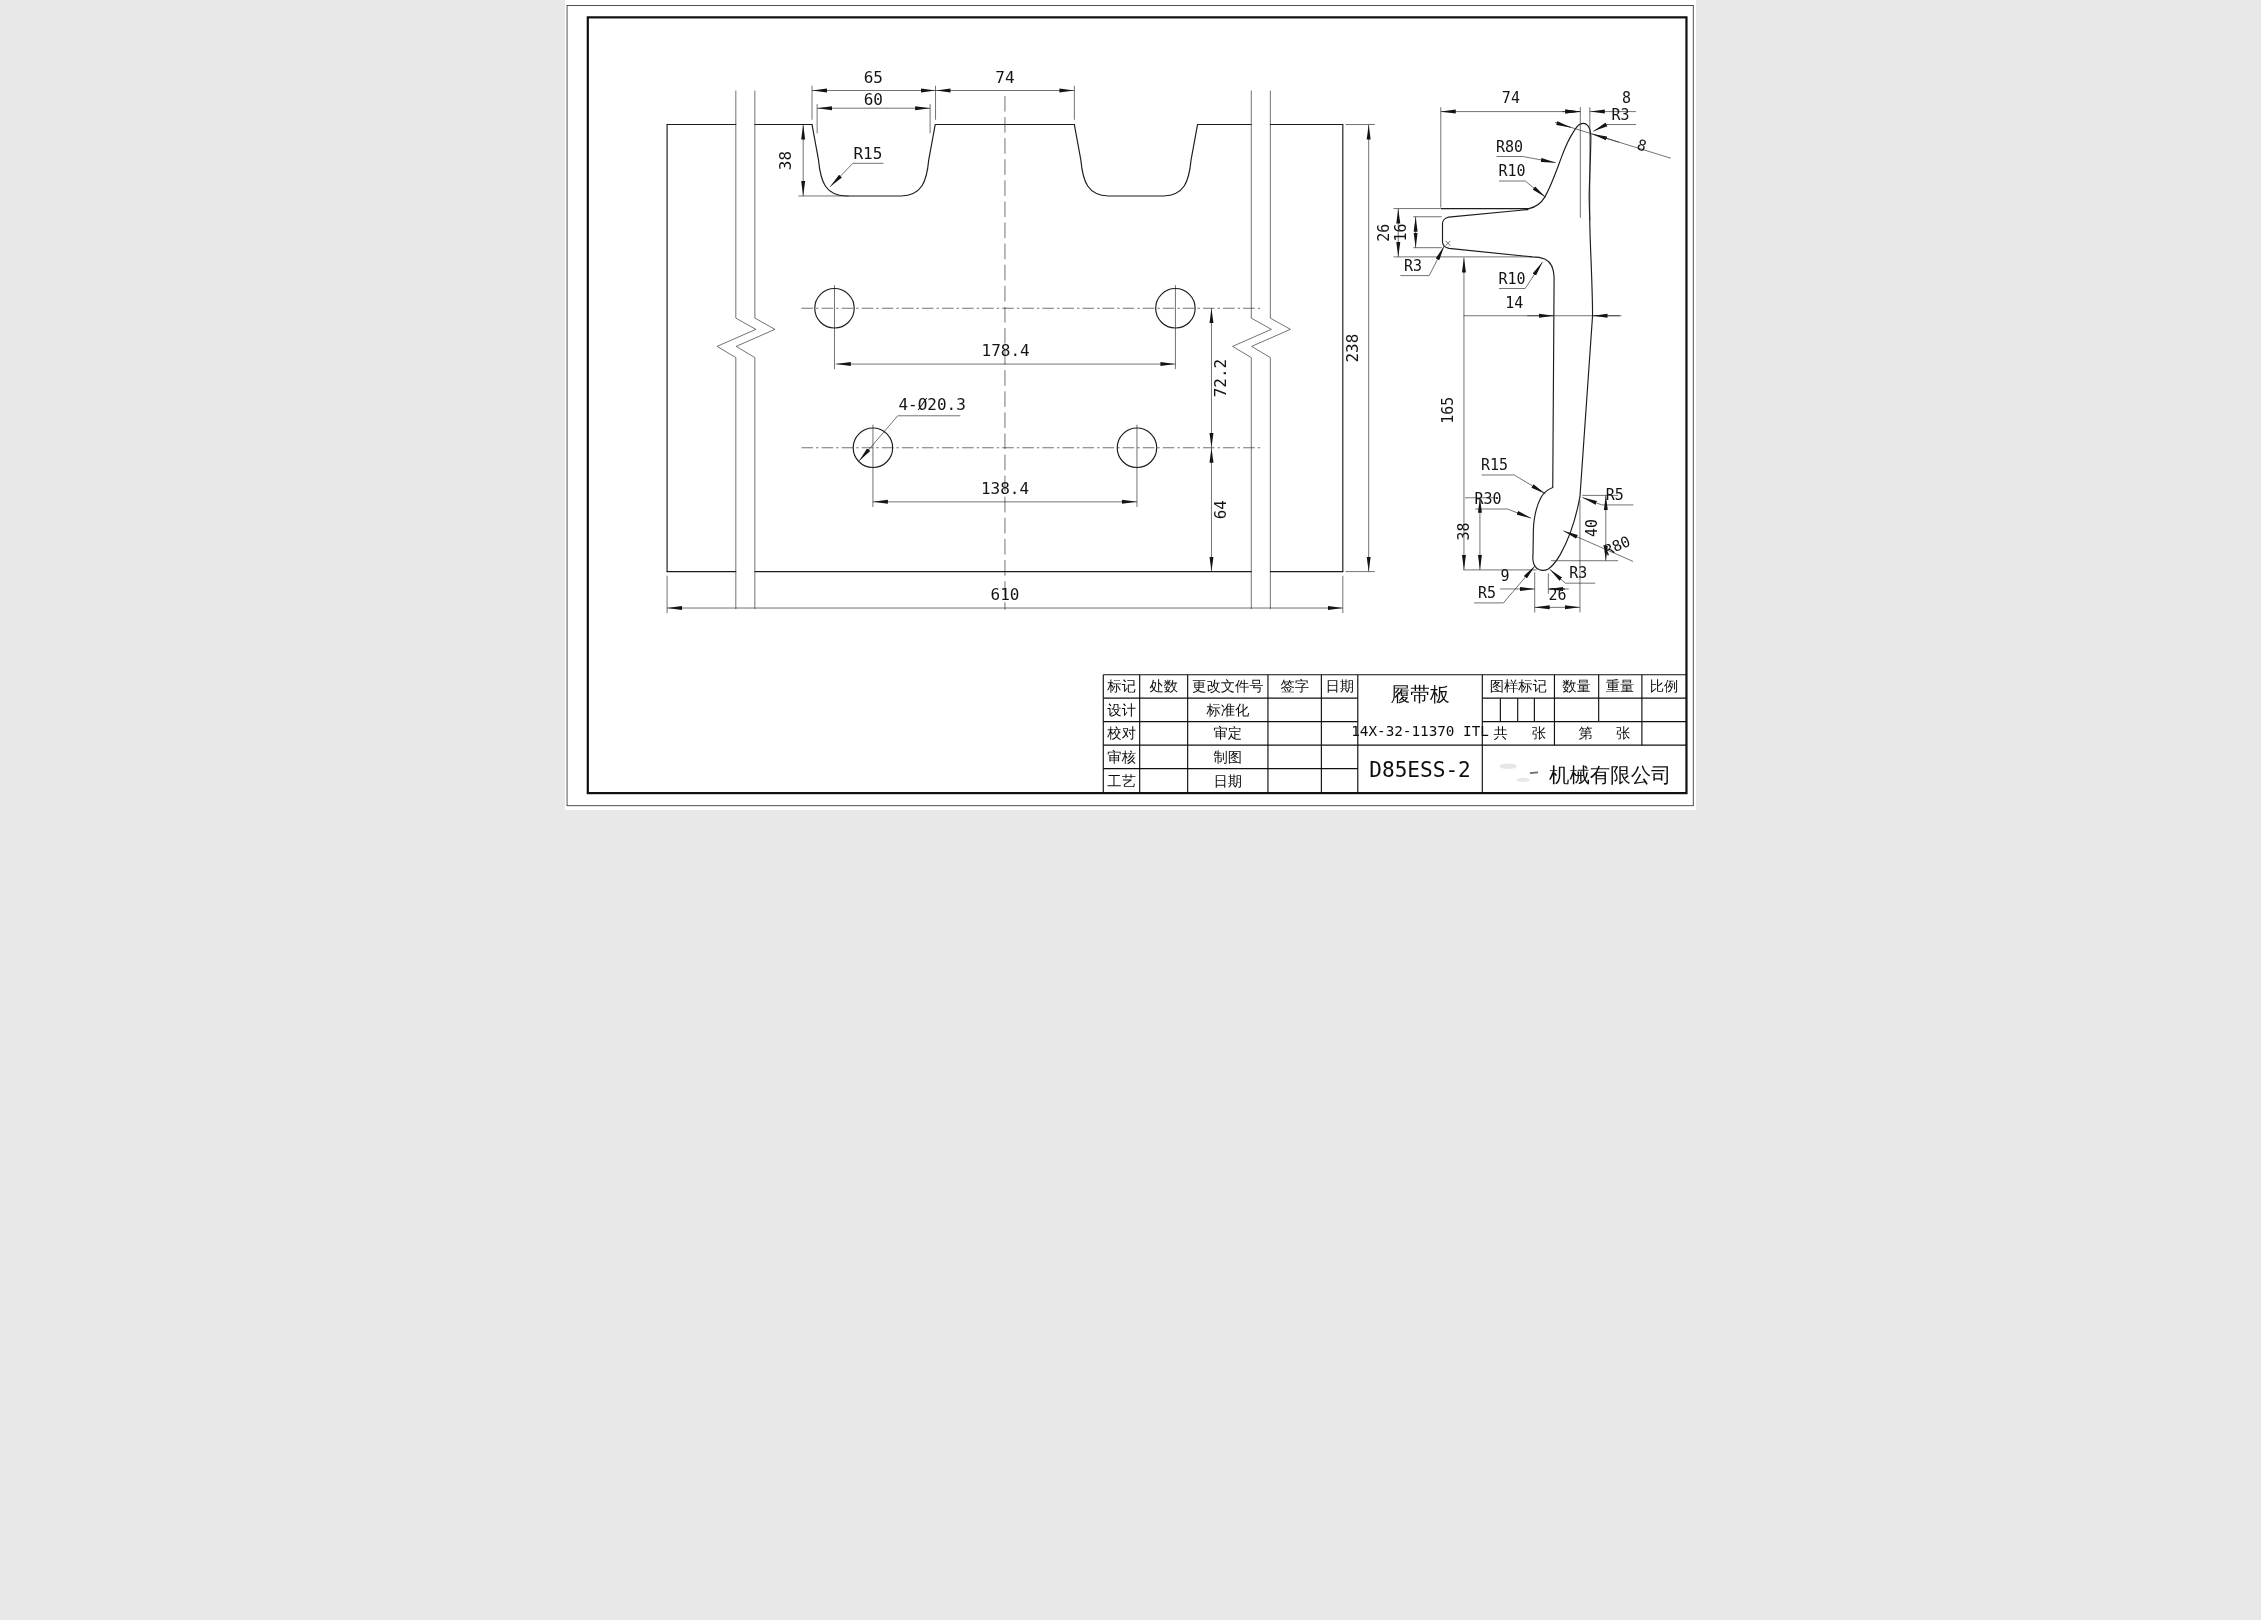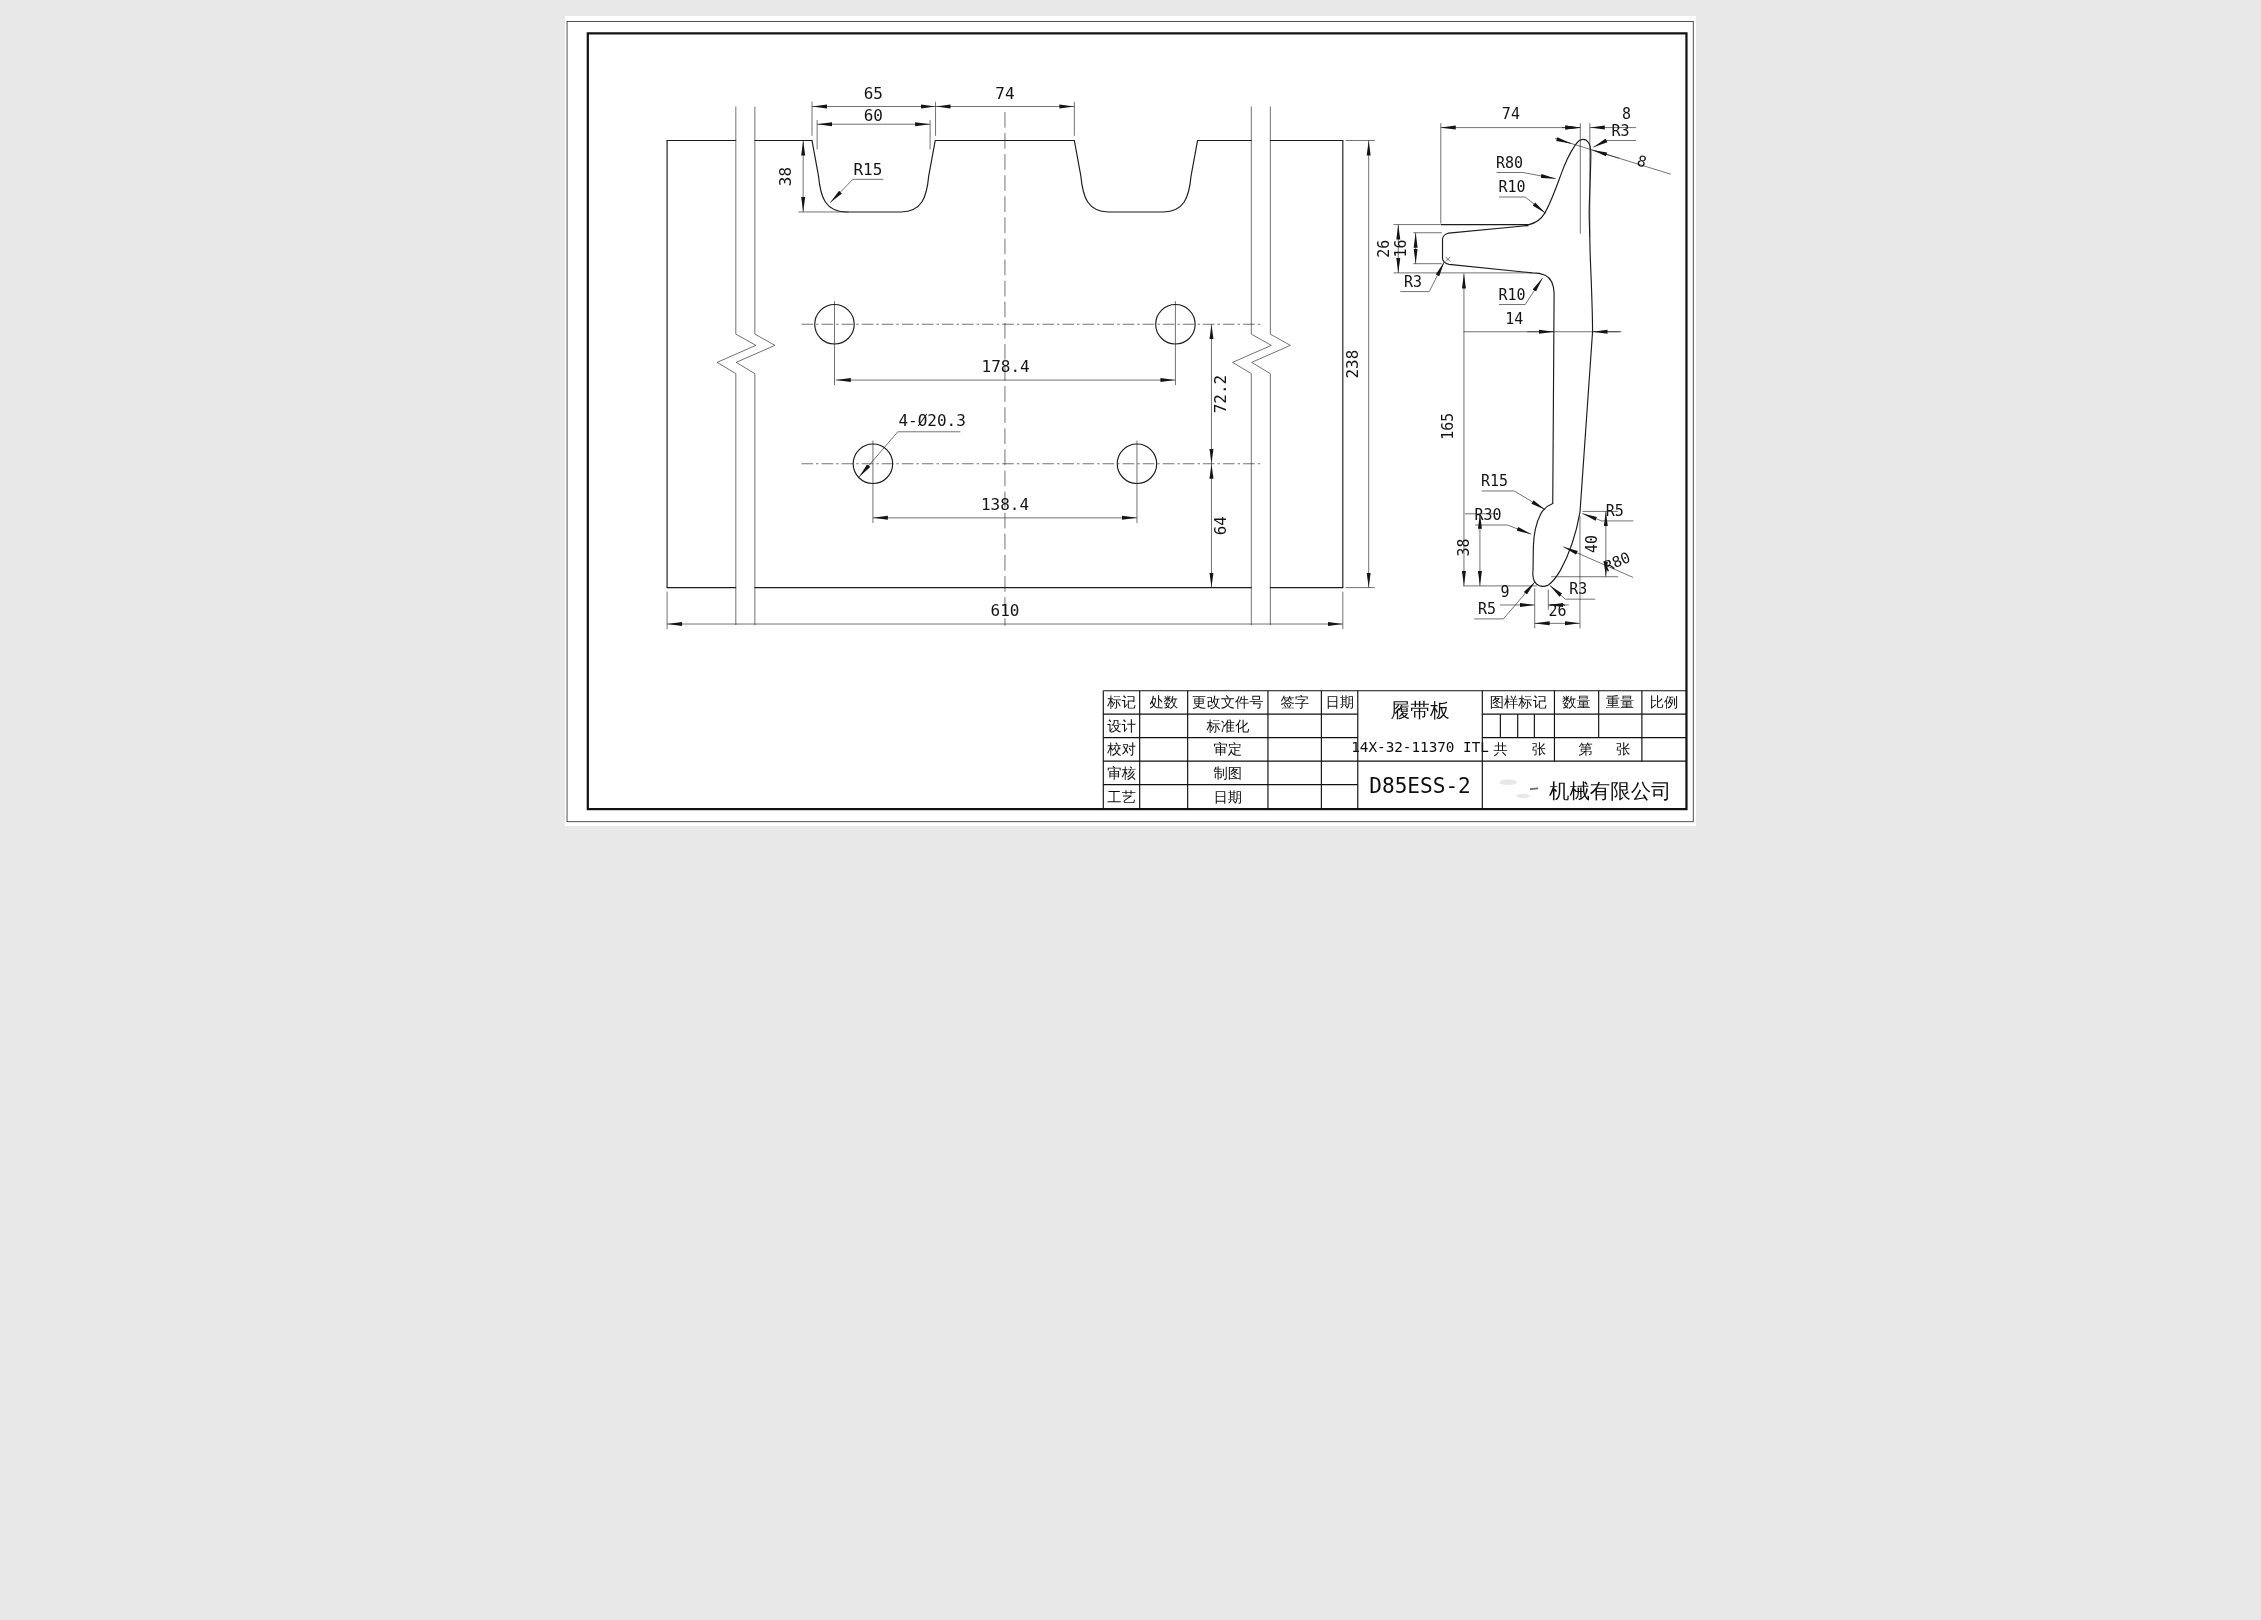--- a/index.html
+++ b/index.html
@@ -1,16 +1,16 @@
 <!DOCTYPE html>
 <html style="font-size:11px"><head>
 <meta charset="utf-8">
 <style>
   html,body{margin:0;padding:0;background:#e8e8e8;}
-  .sheet{position:relative;width:100%;max-width:1131px;margin:16px auto;aspect-ratio:3324/2382;background:#ffffff;}
+  .sheet{position:relative;width:100%;max-width:1131px;margin:0 auto;aspect-ratio:3324/2382;background:#ffffff;}
   .sheet svg{position:absolute;inset:0;width:100%;height:100%;display:block;}
   .ol{stroke:#1c1c1c;stroke-width:3.4;fill:none;stroke-linecap:round;}
   .thin{stroke:#262626;stroke-width:1.9;fill:none;}
   .chain{stroke:#262626;stroke-width:1.9;fill:none;stroke-dasharray:34 9 7 9;}
   .dash{stroke:#262626;stroke-width:1.9;fill:none;stroke-dasharray:46 16;}
   .tb{stroke:#111;stroke-width:3.4;fill:none;}
   .dim{font-family:"DejaVu Sans Mono","DejaVu Sans",monospace;font-size:47px;fill:#141414;}
   .dims{font-family:"DejaVu Sans Mono","DejaVu Sans",monospace;font-size:44px;fill:#141414;}
   .cn{font-family:"Liberation Serif","DejaVu Serif",serif;fill:#0d0d0d;}
   .mid{text-anchor:middle;}

